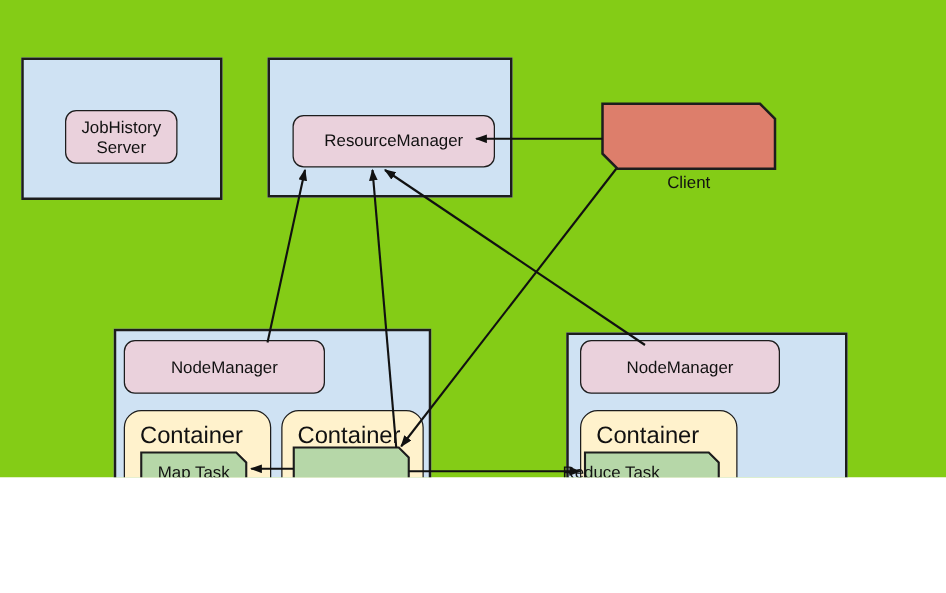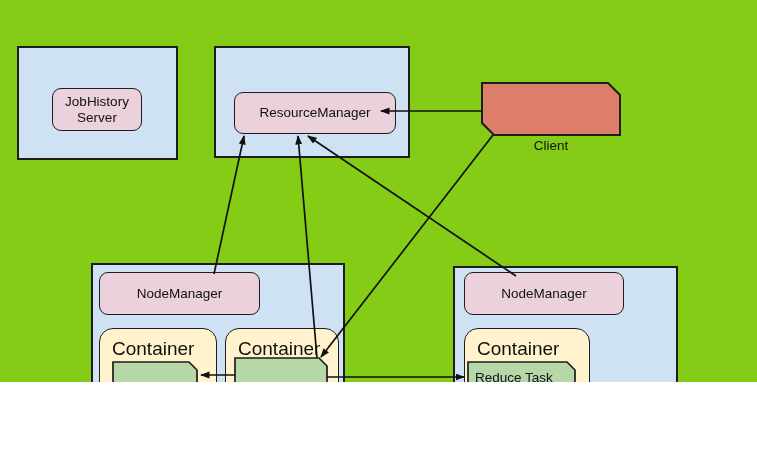--- a/index.html
+++ b/index.html
@@ -85,15 +85,16 @@
     <line x1="482" y1="111" x2="381" y2="111" stroke="#111" stroke-width="1.7" marker-end="url(#ah)"></line>
     <line x1="214" y1="274" x2="244" y2="136" stroke="#111" stroke-width="1.7" marker-end="url(#ah)"></line>
     <line x1="317" y1="358" x2="298" y2="136" stroke="#111" stroke-width="1.7" marker-end="url(#ah)"></line>
     <line x1="516" y1="276" x2="308" y2="136" stroke="#111" stroke-width="1.7" marker-end="url(#ah)"></line>
     <line x1="493" y1="135" x2="321" y2="357" stroke="#111" stroke-width="1.7" marker-end="url(#ah)"></line>
     <line x1="235" y1="375" x2="201" y2="375" stroke="#111" stroke-width="1.7" marker-end="url(#ah)"></line>
     <line x1="327" y1="377" x2="464" y2="377" stroke="#111" stroke-width="1.7" marker-end="url(#ah)"></line>
   </svg>
 
   <div class="lbl center" style="left:482px;top:83px;width:138px;height:52px;margin-top:36px;">Client</div>
-  <div class="lbl" style="left:468px;top:362px;width:107px;height:30px;padding-left:7px;">Reduce Task</div>
+  <div class="lbl center" style="left:113px;top:362px;width:84px;height:30px;">Map Task</div>
+  <div class="lbl" style="left:443px;top:362px;width:107px;height:30px;padding-left:7px;">Reduce Task</div>
 
 </div>
 
 </body></html>

